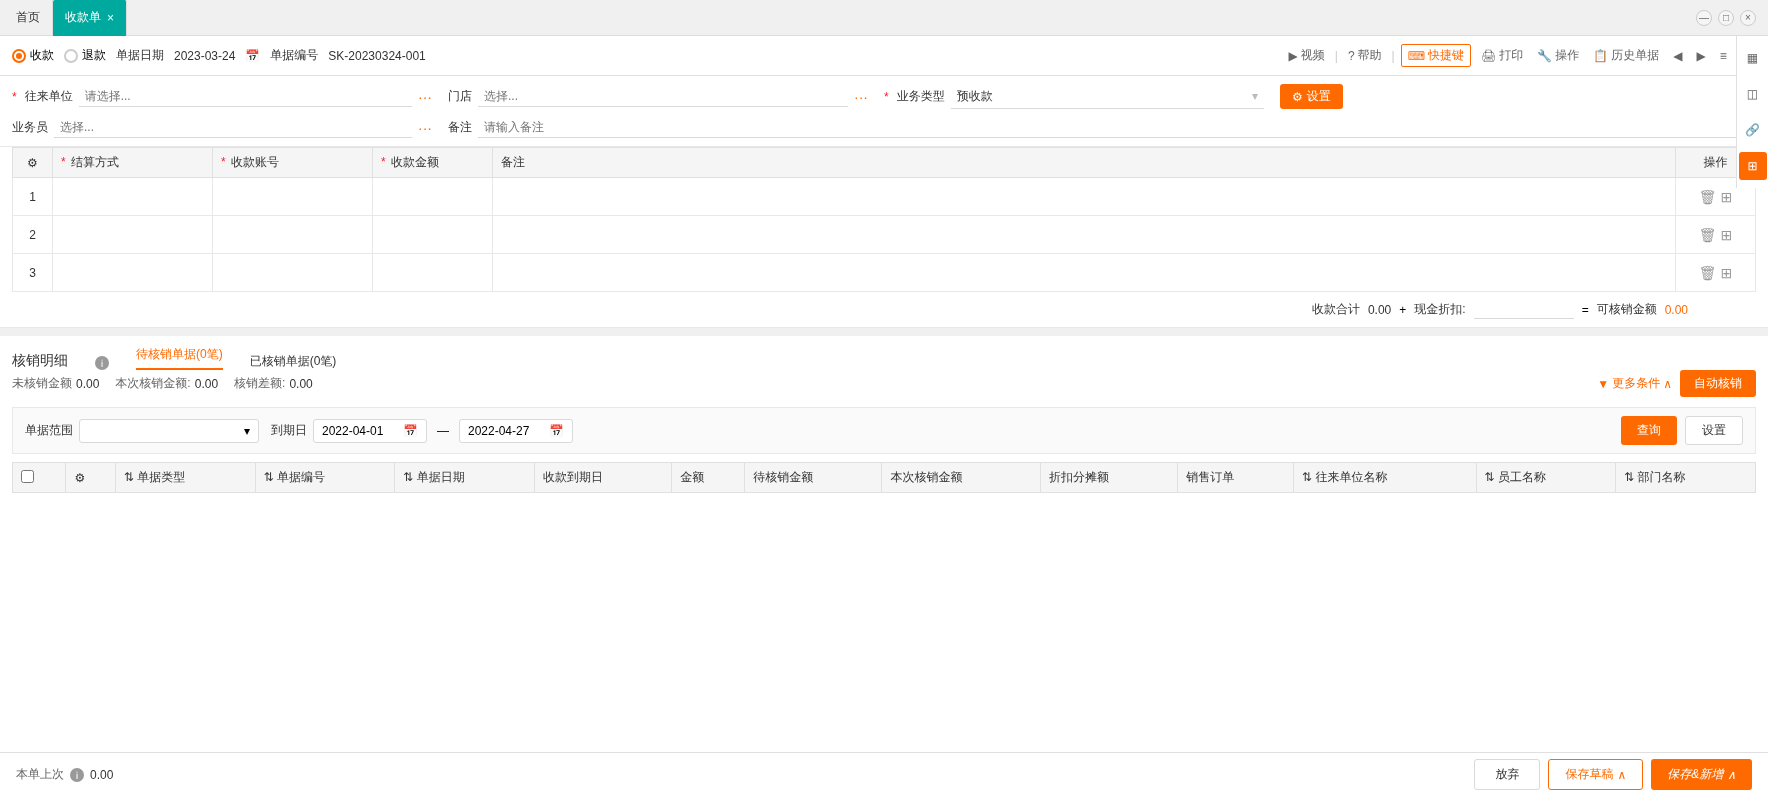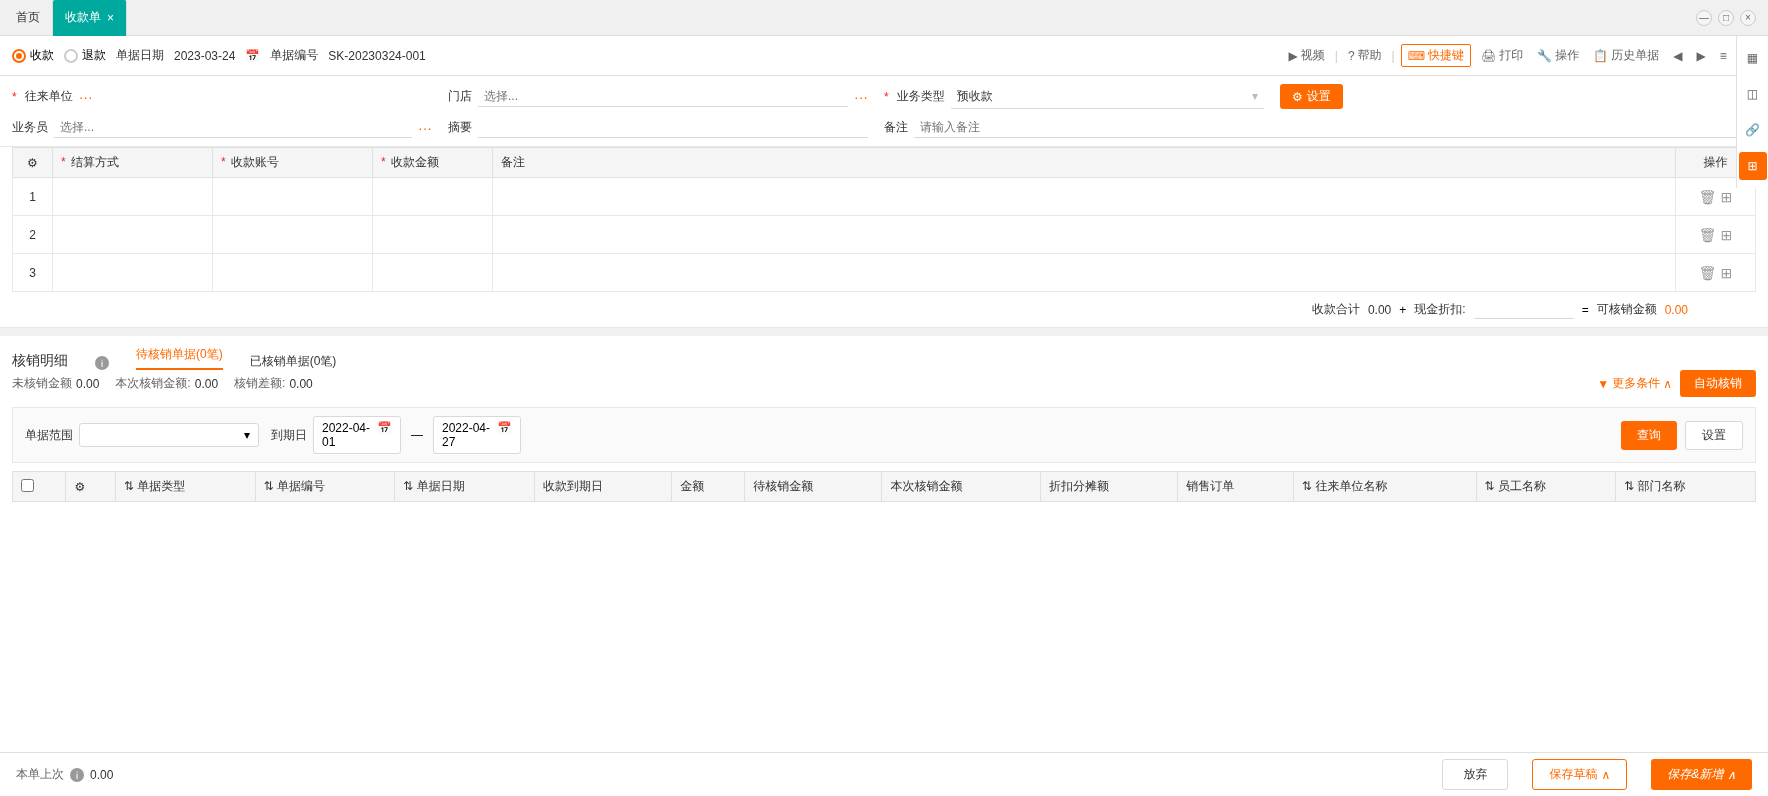--- a/index.html
+++ b/index.html
@@ -142,21 +142,21 @@
     }
     .filter-field { display: flex; align-items: center; gap: 6px; }
     .filter-label { color: #333; white-space: nowrap; }
     .filter-select {
       border: 1px solid #d9d9d9; padding: 4px 8px; border-radius: 3px;
       background: #fff; min-width: 180px; display: flex; align-items: center;
       justify-content: space-between; cursor: pointer;
     }
     .date-input {
       border: 1px solid #d9d9d9; padding: 4px 8px; border-radius: 3px;
-      background: #fff; width: 88px; display: flex; align-items: flex-start;
+      background: #fff; width: 114px; display: flex; align-items: flex-end;
       justify-content: space-between; cursor: pointer;
     }
     .query-btn {
       background: #ff6a00; color: #fff; border: none; padding: 5px 16px;
       border-radius: 3px; cursor: pointer;
     }
     .set-btn {
       background: #fff; color: #333; border: 1px solid #d9d9d9; padding: 5px 16px;
       border-radius: 3px; cursor: pointer;
     }
@@ -171,21 +171,21 @@
 
     
     .footer {
       position: absolute; bottom: 0; left: 0; right: 0;
       display: flex; align-items: center; padding: 8px 16px;
       background: #fff; border-top: 1px solid #e0e0e0; height: 44px;
     }
     .footer-info { display: flex; align-items: center; gap: 6px; }
     .footer-label { color: #666; }
     .footer-value { color: #333; font-weight: 500; }
-    .footer-right { margin-left: auto; display: flex; gap: 24px; }
+    .footer-right { margin-left: auto; display: flex; gap: 8px; }
     .discard-btn {
       background: #fff; color: #333; border: 1px solid #d9d9d9;
       padding: 6px 20px; border-radius: 3px; cursor: pointer;
     }
     .draft-btn {
       background: #fff; color: #ff6a00; border: 1px solid #ff6a00;
       padding: 6px 16px; border-radius: 3px; cursor: pointer;
       display: flex; align-items: center; gap: 4px;
     }
     .save-new-btn {
@@ -279,20 +279,21 @@
       <div class="icon-btn">≡</div>
       <div class="icon-btn" style="color:#ff6a00;">▦</div>
     </div>
   </div>
 
   <div class="form-area">
     <div class="form-row">
       <div class="form-field" style="max-width:420px;">
         <span class="required">*</span>
         <span class="field-label">往来单位</span>
+        <input class="field-input" style="flex: 1 1 0%;" placeholder="请选择...">
         <span class="field-more">···</span>
       </div>
       <div class="form-field" style="max-width:420px;">
         <span class="field-label">门店</span>
         <input class="field-input" style="flex: 1 1 0%;" placeholder="选择...">
         <span class="field-more">···</span>
       </div>
       <div class="form-field" style="max-width:380px;">
         <span class="required">*</span>
         <span class="field-label">业务类型</span>
@@ -304,24 +305,20 @@
       <button class="settings-btn">
         <span>⚙</span>
         <span>设置</span>
       </button>
     </div>
     <div class="form-row">
       <div class="form-field" style="max-width:420px;">
         <span class="field-label">业务员</span>
         <input class="field-input" style="flex: 1 1 0%;" placeholder="选择...">
         <span class="field-more">···</span>
-      </div>
-      <div class="form-field" style="max-width:420px;">
-        <span class="field-label">摘要</span>
-        <input class="field-input" style="flex: 1 1 0%;">
       </div>
       <div class="form-field" style="flex:1;">
         <span class="field-label">备注</span>
         <input class="field-input" style="flex: 1 1 0%;" placeholder="请输入备注">
       </div>
     </div>
   </div>
 
   <div style="padding: 0 12px; background:#fff;">
     <table>

